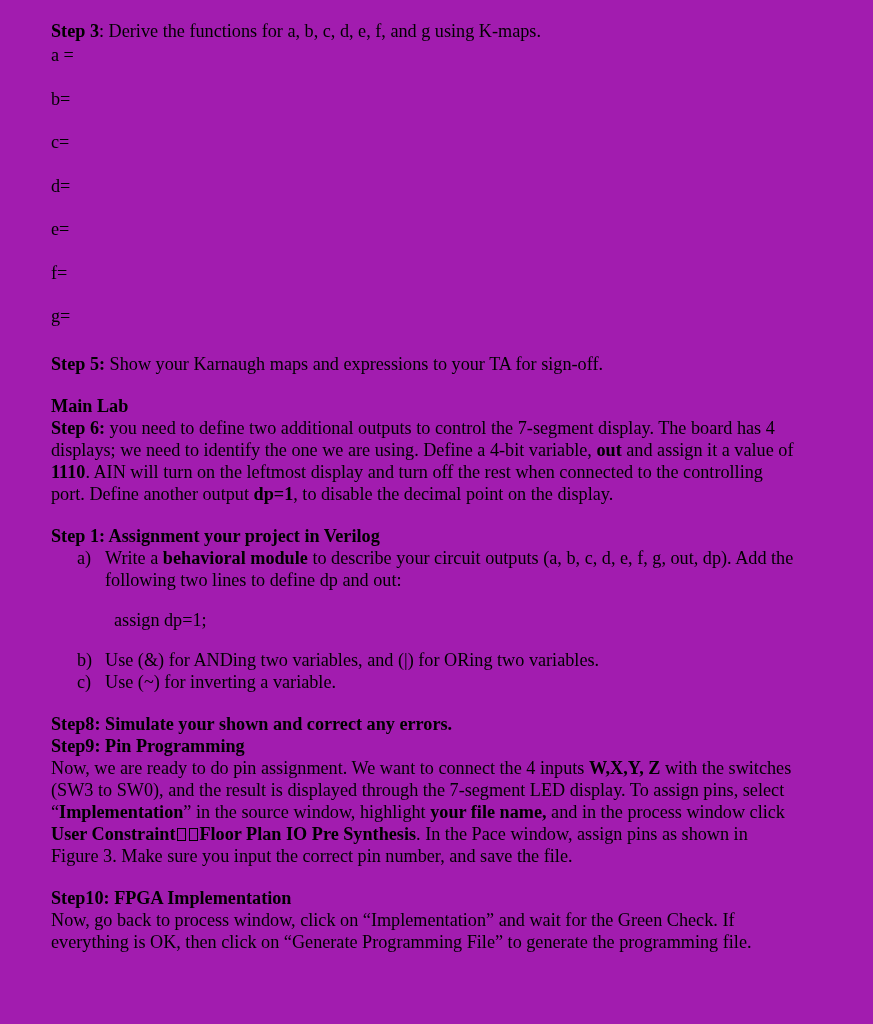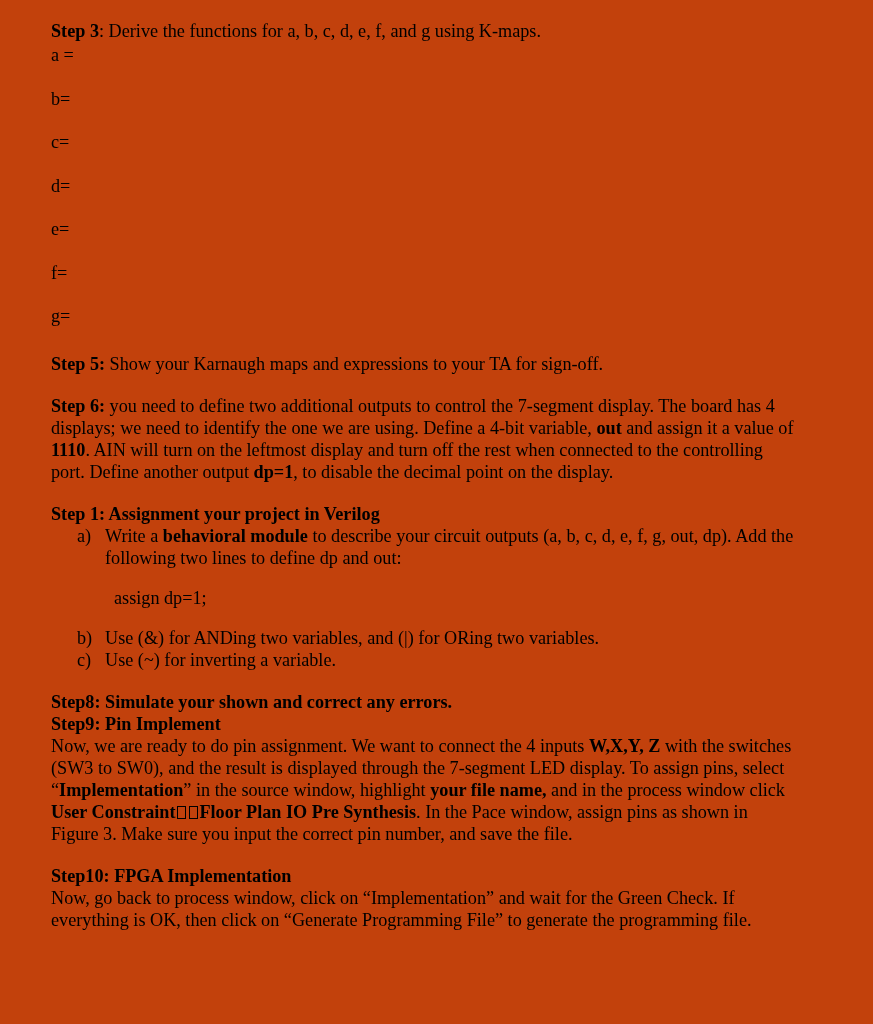--- a/index.html
+++ b/index.html
@@ -10,21 +10,21 @@
   }
   body {
     font-family: "Liberation Serif", "DejaVu Serif", serif;
     color: #000000;
     -webkit-font-smoothing: antialiased;
   }
   .page {
     position: relative;
     width: 873px;
     height: 1024px;
-    background: #c2410c;
+    background: #a21caf;
     overflow: hidden;
     box-sizing: border-box;
     padding: 0;
   }
   .doc-body {
     position: absolute;
     left: 51px;
     top: 20px;
     width: 748px;
     font-size: 18.2px;
@@ -89,30 +89,31 @@
       <div class="blank-line"><span>a =</span></div>
       <div class="blank-line"><span>b=</span></div>
       <div class="blank-line"><span>c=</span></div>
       <div class="blank-line"><span>d=</span></div>
       <div class="blank-line"><span>e=</span></div>
       <div class="blank-line"><span>f=</span></div>
       <div class="blank-line"><span>g=</span></div>
       <div class="gap-xs"></div>
       <div class="para"><span class="b">Step 5:</span><span> Show your Karnaugh maps and expressions to your TA for sign-off.</span></div>
       <div class="gap-md"></div>
+      <div class="para"><span class="b">Main Lab</span></div>
       <div class="para"><span class="b">Step 6:</span><span> you need to define two additional outputs to control the 7-segment display. The board has 4 displays; we need to identify the one we are using. Define a 4-bit variable, </span><span class="b">out</span><span> and assign it a value of </span><span class="b">1110</span><span>. AIN will turn on the leftmost display and turn off the rest when connected to the controlling port. Define another output </span><span class="b">dp=1</span><span>, to disable the decimal point on the display.</span></div>
       <div class="gap-md"></div>
       <div class="para"><span class="b">Step 1</span><span class="b">: Assignment your project in Verilog</span></div>
       <div class="list-item"><span class="list-marker">a)</span><span><span>Write a </span><span class="b">behavioral module</span><span> to describe your circuit outputs (a, b, c, d, e, f, g, out, dp). Add the following two lines to define dp and out:</span></span></div>
       <div class="gap-sm"></div>
       <div class="code-block"><span>assign dp=1;</span></div>
       <div class="gap-sm"></div>
       <div class="list-item"><span class="list-marker">b)</span><span><span>Use (&amp;) for ANDing two variables, and (|) for ORing two variables.</span></span></div>
       <div class="list-item"><span class="list-marker">c)</span><span><span>Use (~) for inverting a variable.</span></span></div>
       <div class="gap-md"></div>
       <div class="para"><span class="b">Step8: Simulate your shown and correct any errors.</span></div>
-      <div class="para"><span class="b">Step9: Pin Implement</span></div>
+      <div class="para"><span class="b">Step9: Pin Programming</span></div>
       <div class="para"><span>Now, we are ready to do pin assignment. We want to connect the 4 inputs </span><span class="b">W,X,Y, Z</span><span> with the switches (SW3 to SW0), and the result is displayed through the 7-segment LED display. To assign pins, select “</span><span class="b">Implementation</span><span>” in the source window, highlight </span><span class="b">your file name,</span><span> and in the process window click </span><span class="b">User Constraint</span><span class="tofu"></span><span class="tofu"></span><span class="b">Floor Plan IO Pre Synthesis</span><span>. In the Pace window, assign pins as shown in Figure 3. Make sure you input the correct pin number, and save the file.</span></div>
       <div class="gap-md"></div>
       <div class="para"><span class="b">Step10: FPGA Implementation</span></div>
       <div class="para"><span>Now, go back to process window, click on “Implementation” and wait for the Green Check. If everything is OK, then click on “Generate Programming File” to generate the programming file.</span></div>
     </div>
 </div>
 
 </body></html>

